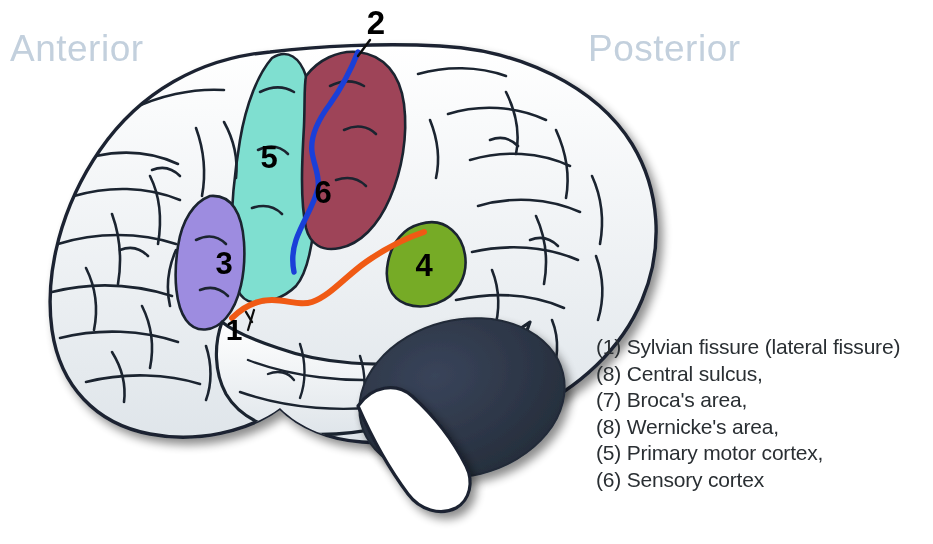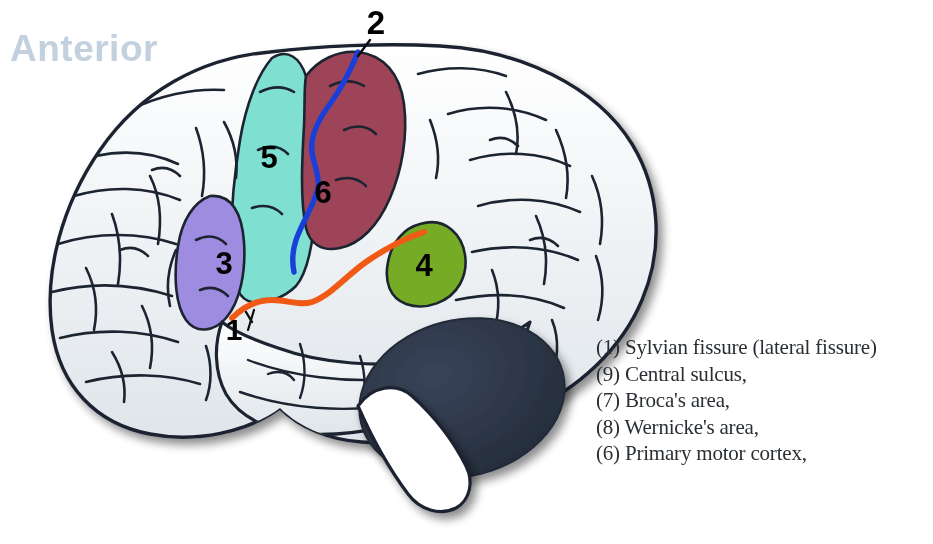--- a/index.html
+++ b/index.html
@@ -22,37 +22,37 @@
     position: absolute;
     left: 0;
     top: 0;
     width: 933px;
     height: 544px;
   }
   .orient-label {
     position: absolute;
     font-family: "Liberation Sans", sans-serif;
     font-size: 37px;
-    font-weight: 700;
+    font-weight: 400;
     letter-spacing: 0.5px;
     color: #c3d0dd;
     white-space: nowrap;
     user-select: none;
   }
   #orient-anterior { left: 10px;  top: 28px; }
   #orient-posterior { left: 588px; top: 28px; }
 
   #legend {
     position: absolute;
     left: 596px;
     top: 334px;
     width: 336px;
   }
   .legend-row {
-    font-family: Liberation Serif, serif;
+    font-family: Liberation Sans, sans-serif;
     font-size: 21px;
     line-height: 26.6px;
     color: #2a2f33;
     white-space: nowrap;
     letter-spacing: -0.2px;
   }
   .num-label {
     font-family: "Liberation Sans", sans-serif;
     font-weight: bold;
     fill: #000000;
@@ -207,22 +207,24 @@
 
     <text class="num-label" x="234" y="340" font-size="30" text-anchor="middle">1</text>
     <text class="num-label" x="376" y="34" font-size="33" text-anchor="middle">2</text>
     <text class="num-label" x="224" y="274" font-size="31" text-anchor="middle">3</text>
     <text class="num-label" x="424" y="276" font-size="31" text-anchor="middle">4</text>
     <text class="num-label" x="269" y="168" font-size="31" text-anchor="middle">5</text>
     <text class="num-label" x="323" y="203" font-size="31" text-anchor="middle">6</text>
   </svg>
 
   <div class="orient-label" id="orient-anterior">Anterior</div>
+  <div class="orient-label" id="orient-posterior">Posterior</div>
 
   <div id="legend">
     <div class="legend-row">(1) Sylvian fissure (lateral fissure)</div>
-    <div class="legend-row">(9) Central sulcus,</div>
+    <div class="legend-row">(8) Central sulcus,</div>
     <div class="legend-row">(7) Broca's area,</div>
     <div class="legend-row">(8) Wernicke's area,</div>
-    <div class="legend-row">(6) Primary motor cortex,</div>
+    <div class="legend-row">(5) Primary motor cortex,</div>
+    <div class="legend-row">(6) Sensory cortex</div>
   </div>
 
 </div>
 
 </body></html>

